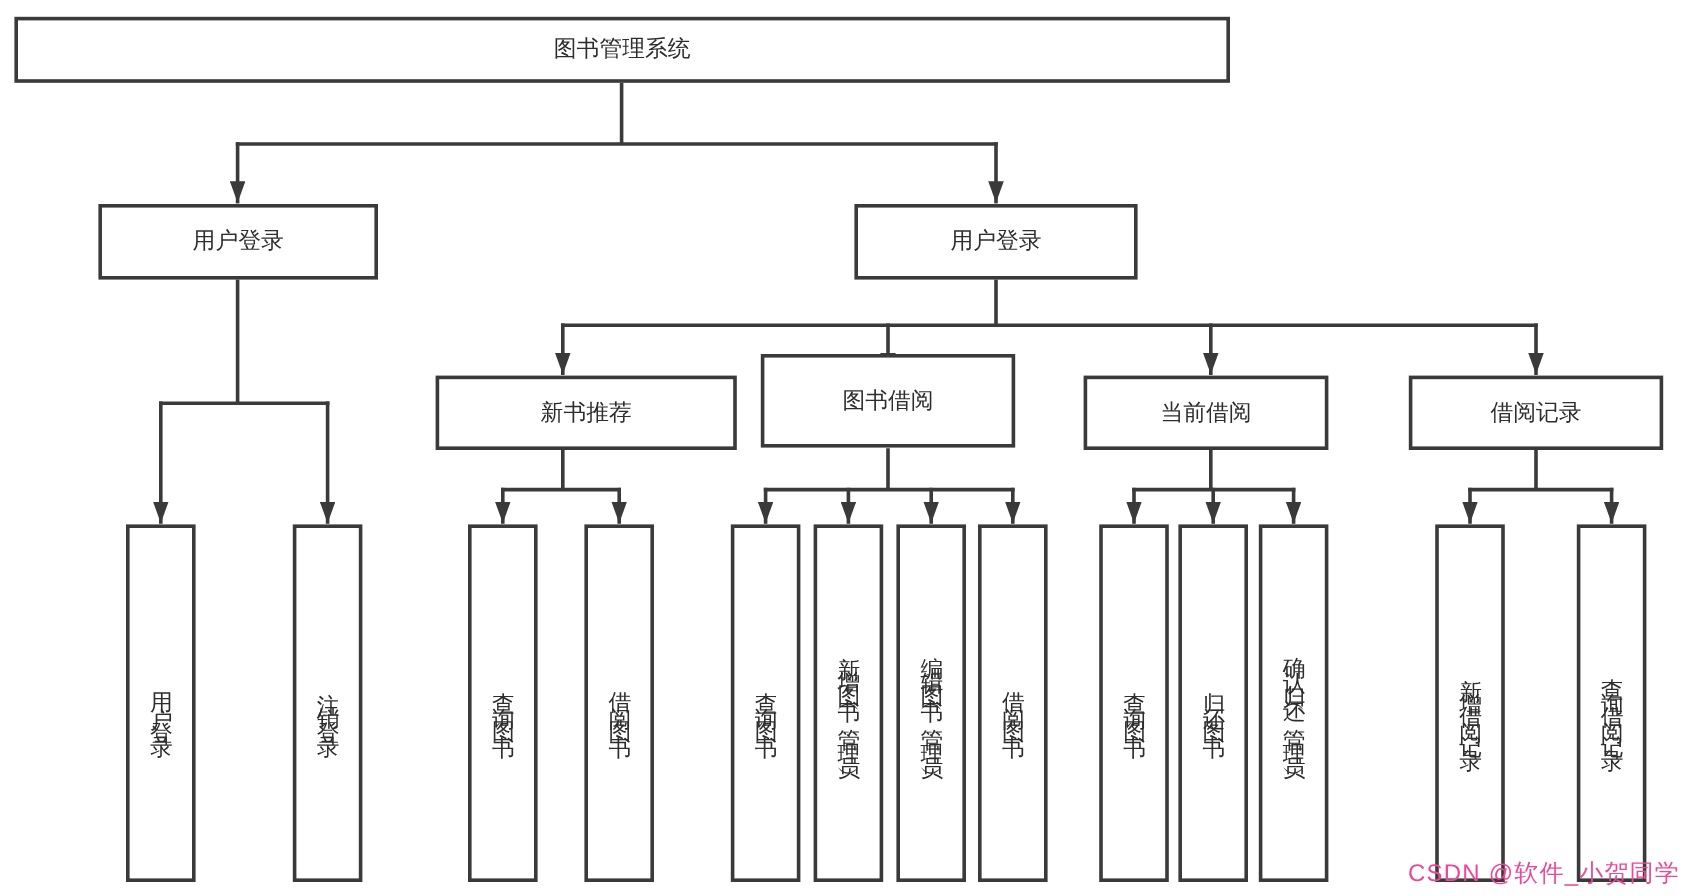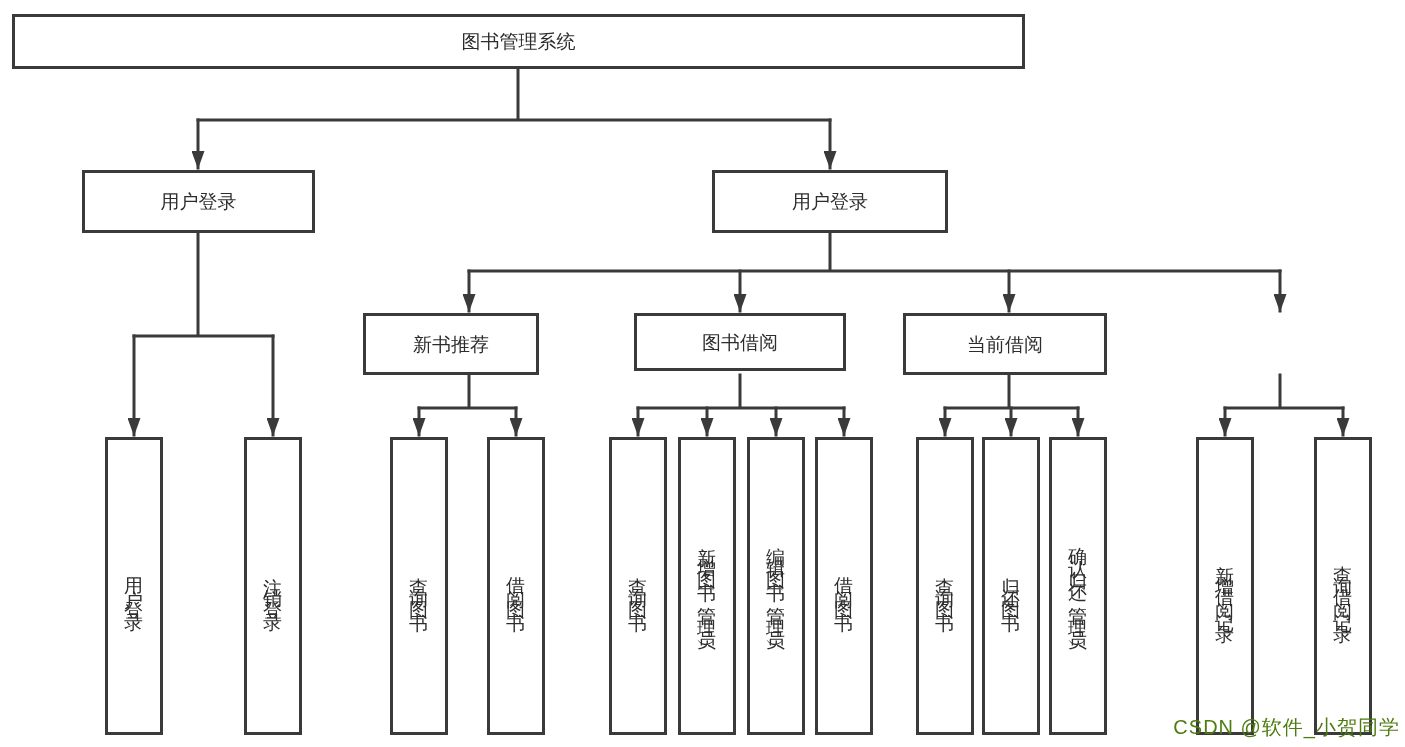--- a/index.html
+++ b/index.html
@@ -19,21 +19,21 @@
   }
   .node .lbl{white-space:nowrap;}
   .v .lbl{
     writing-mode:vertical-lr;
     text-orientation:mixed;
     letter-spacing:12px;
     white-space:nowrap;
   }
   #watermark{
     position:absolute;right:5px;bottom:6px;
-    font-size:20px;color:#4d7c0f;letter-spacing:1px;
+    font-size:20px;color:#ec4899;letter-spacing:1px;
     z-index:5;pointer-events:none;margin-left:20px;
   }
 </style>
 </head>
 <body>
 
 <div id="canvas">
 
   <svg id="connectors" viewBox="0 0 1405 747" xmlns="http://www.w3.org/2000/svg">
     <defs>
@@ -78,28 +78,31 @@
     <span class="lbl">图书管理系统</span>
   </div>
 
   <div class="node h" style="left:82px;top:170px;width:233px;height:63px">
     <span class="lbl">用户登录</span>
   </div>
   <div class="node h" style="left:712px;top:170px;width:236px;height:63px">
     <span class="lbl">用户登录</span>
   </div>
 
-  <div class="node h" style="left:363px;top:313px;width:176px;height:62px">
+  <div class="node h" style="left:363px;top:313px;width:251px;height:62px">
     <span class="lbl">新书推荐</span>
   </div>
-  <div class="node h" style="left:634px;top:313px;width:212px;height:58px">
+  <div class="node h" style="left:634px;top:295px;width:212px;height:78px">
     <span class="lbl">图书借阅</span>
   </div>
   <div class="node h" style="left:903px;top:313px;width:204px;height:62px">
     <span class="lbl">当前借阅</span>
+  </div>
+  <div class="node h" style="left:1174px;top:313px;width:212px;height:62px">
+    <span class="lbl">借阅记录</span>
   </div>
 
   <div class="node v" style="left:105px;top:437px;width:58px;height:298px">
     <span class="lbl">用户登录</span>
   </div>
   <div class="node v" style="left:244px;top:437px;width:58px;height:298px">
     <span class="lbl">注销登录</span>
   </div>
 
   <div class="node v" style="left:390px;top:437px;width:58px;height:298px">

